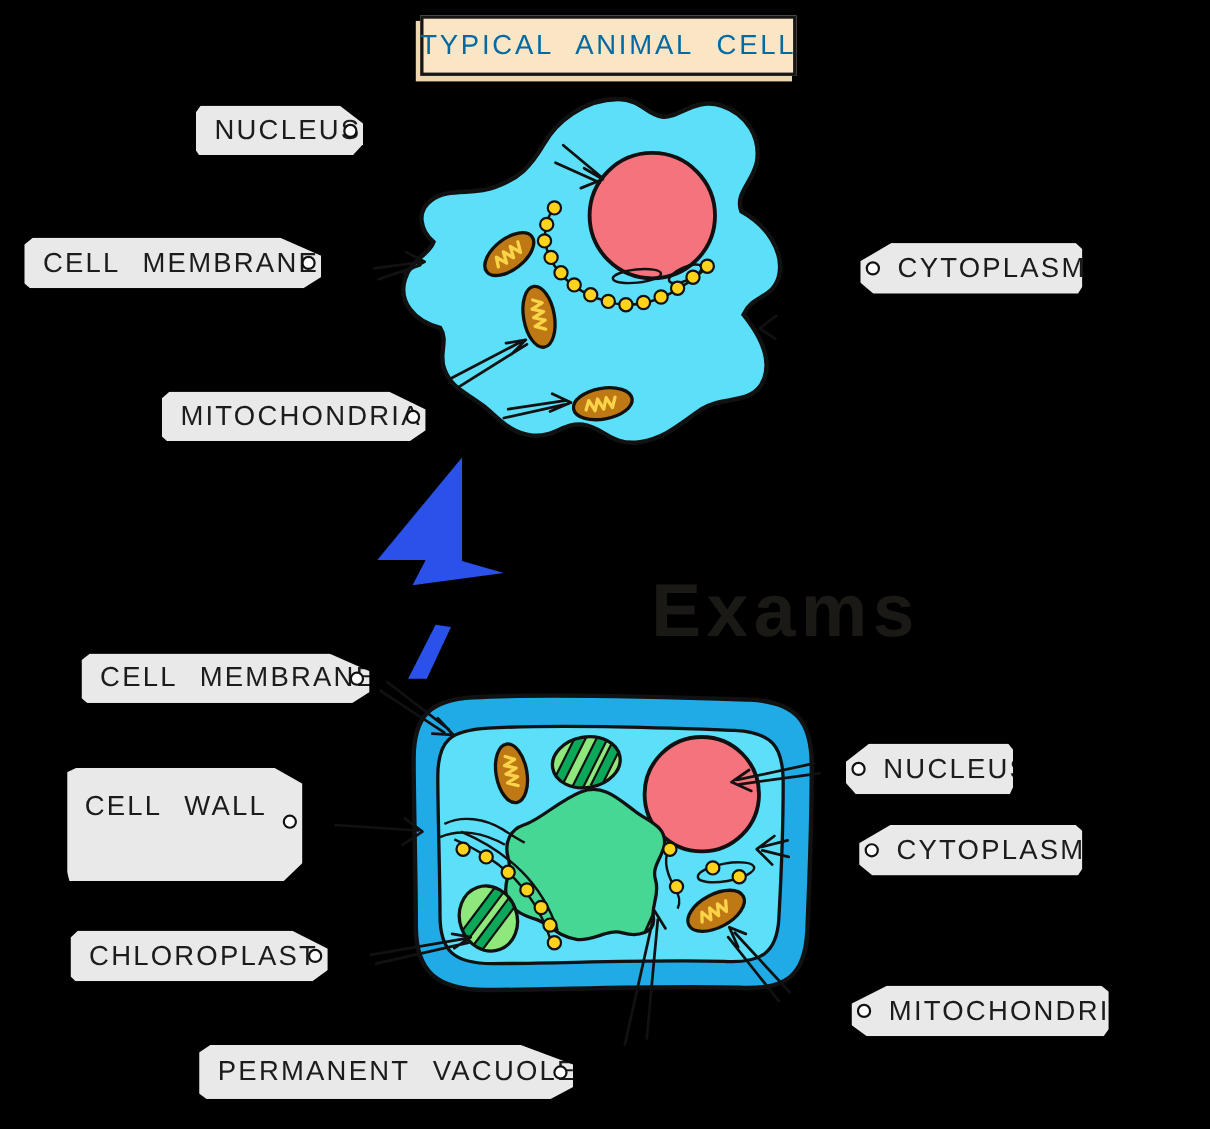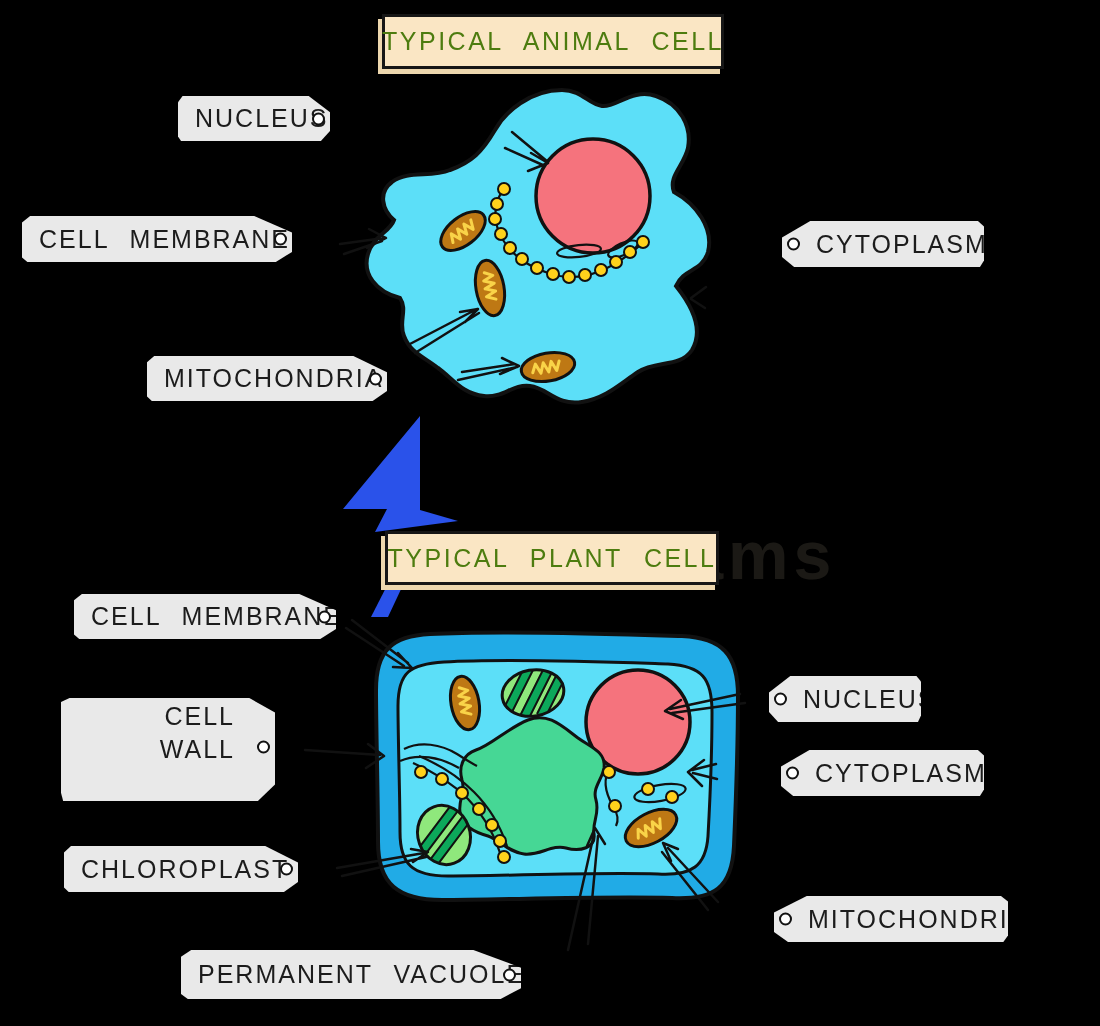--- a/index.html
+++ b/index.html
@@ -2,32 +2,32 @@
 <html><head>
 <meta charset="utf-8">
 <style>
   html,body{margin:0;padding:0;background:#000;}
   #canvas{position:relative;width:1100px;height:1026px;background:#000;overflow:hidden;
           font-family:"Liberation Sans",sans-serif;}
   #art{position:absolute;left:0;top:0;width:1100px;height:1026px;}
 
   .title-box{position:absolute;background:#FAE6C4;border:3px solid #161616;
     display:flex;align-items:center;justify-content:center;white-space:nowrap;
-    font-size:25px;letter-spacing:2.5px;word-spacing:12px;color:#4d7c0f;
+    font-size:25px;letter-spacing:2.5px;word-spacing:12px;color:#0369a1;
     box-shadow:-4px 5px 0 #EDD7AE;z-index:4;}
 
   .tag{position:absolute;z-index:4;}
   .tag-shape{width:100%;height:100%;background:#E9E9E9;display:flex;align-items:center;
     filter:drop-shadow(2px 5px 0 #8E8E8E);box-sizing:border-box;}
   .tag.right .tag-shape{clip-path:polygon(0 14%,3% 0,86% 0,100% 36%,100% 78%,94% 100%,2% 100%,0 90%);
     padding-left:17px;padding-right:30px;}
   .tag.left .tag-shape{clip-path:polygon(0 36%,14% 0,97% 0,100% 12%,100% 86%,98% 100%,6% 100%,0 78%);
     padding-left:34px;padding-right:26px;}
   .tag.tall .tag-shape{clip-path:polygon(0 4%,4% 0,88% 0,100% 14%,100% 84%,92% 100%,1% 100%,0 92%);
-    padding-left:16px;padding-right:40px;align-items:center;text-align:right;}
+    padding-left:16px;padding-right:24px;align-items:center;}
   .tag-text{font-size:25px;letter-spacing:2px;word-spacing:12px;color:#1c1c1c;white-space:nowrap;}
   .tag-text.multiline{white-space:normal;line-height:33px;}
   .tag-hole{position:absolute;width:9px;height:9px;border:2.5px solid #111;border-radius:50%;
     background:#fff;top:50%;transform:translateY(-50%);}
   .tag.right .tag-hole{right:5px;}
   .tag.left .tag-hole{left:5px;}
   .tag.tall .tag-hole{top:48%;}
 
   #watermark{position:absolute;left:592px;top:516px;font-size:68px;font-weight:bold;
     letter-spacing:5px;color:#F3E3C0;opacity:0.11;z-index:1;}
@@ -180,21 +180,20 @@
         <path d="M 740,694 L 670,709 M 745,703 L 672,713 M 665,711 L 681,700 M 665,711 L 683,719"></path>
         <path d="M 716,764 L 692,770 M 717,779 L 693,773 M 688,772 L 704,760 M 688,772 L 702,786"></path>
         <path d="M 718,902 L 668,848 M 708,910 L 662,852 M 663,843 L 678,849 M 663,843 L 671,861"></path>
         <path d="M 568,950 L 594,834 M 588,944 L 598,836 M 595,828 L 587,846 M 595,828 L 605,844"></path>
         <path d="M 337,868 L 424,853 M 342,876 L 426,857 M 428,852 L 411,849 M 428,852 L 413,862"></path>
       </g>
     </g>
   </svg>
 
   <div class="title-box" style="left:382px;top:14px;width:336px;height:49px">TYPICAL ANIMAL CELL</div>
-  <div class="title-box" style="left:385px;top:531px;width:328px;height:48px">TYPICAL PLANT CELL</div>
 
   <div class="tag right" style="left:178px;top:96px;width:152px;height:45px">
     <div class="tag-shape">
         <span class="tag-text">NUCLEUS</span>
       </div>
     <span class="tag-hole"></span>
   </div>
   <div class="tag right" style="left:22px;top:216px;width:270px;height:46px">
     <div class="tag-shape">
         <span class="tag-text">CELL MEMBRANE</span>

